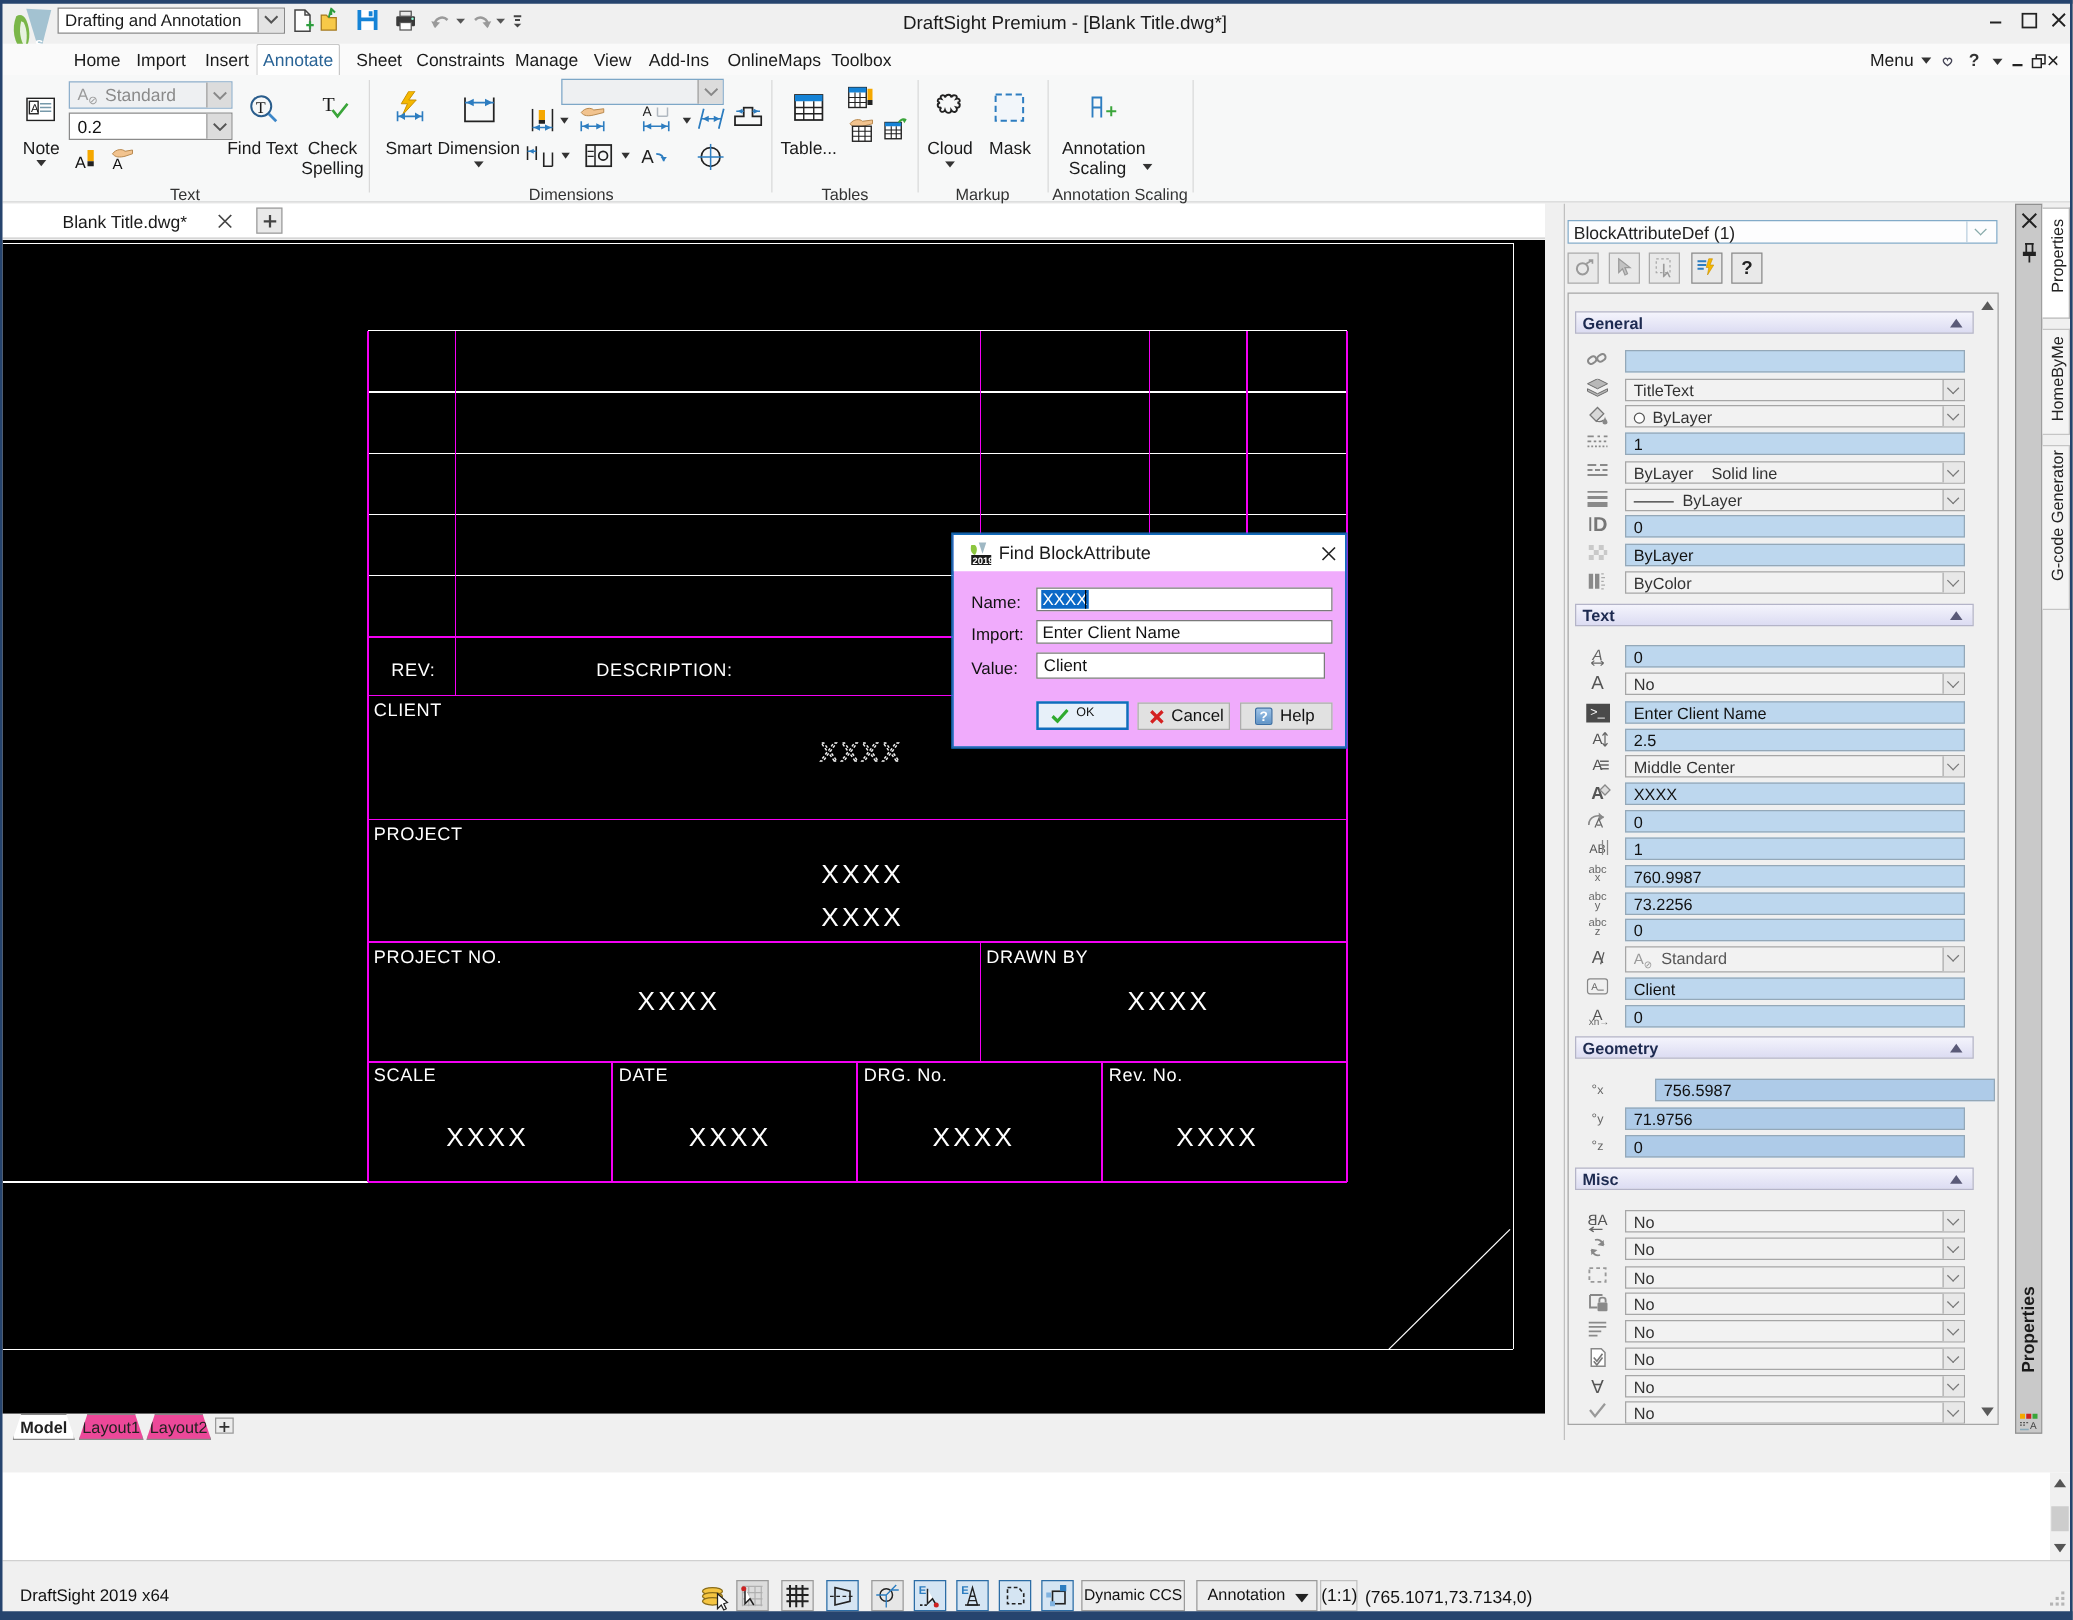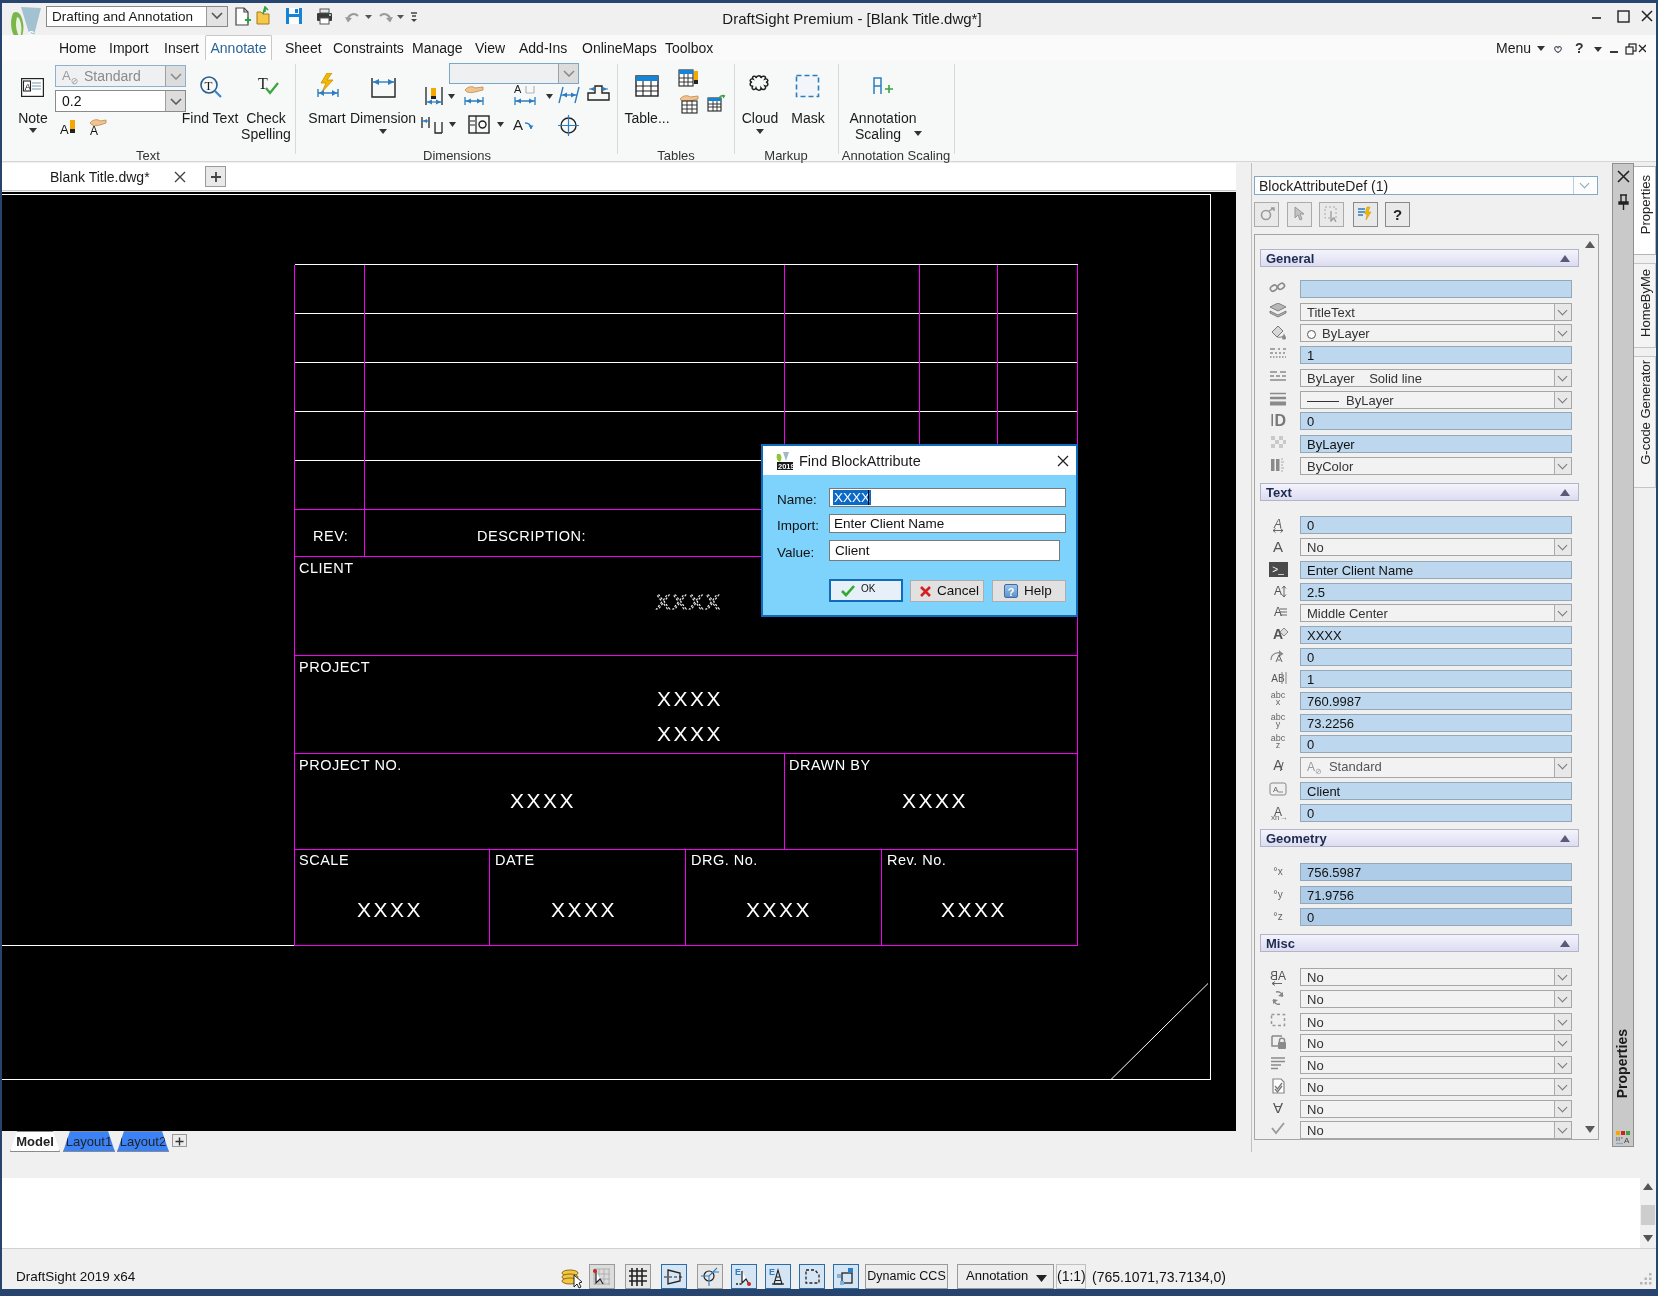--- a/index.html
+++ b/index.html
@@ -50,21 +50,21 @@
 .ddf .btn::after { content:''; position:absolute; left:4px; top:3px; width:6px; height:6px; border-right:1.5px solid #777; border-bottom:1.5px solid #777; transform:rotate(45deg); }
 .chev { position:absolute; right:3px; top:4px; width:8px; height:8px; }
 .picon { position:absolute; left:12px; width:22px; height:18px; color:#555; font-size:13px; text-align:center; }
 .ptbtn { position:absolute; top:39px; width:25px; height:25px; background:#e9e9e9; border:1px solid #ababab; text-align:center; line-height:22px; }
 .ptbtn svg { position:relative; top:3px; }
 .tri { position:absolute; right:8px; top:5px; width:0; height:0; border-left:5px solid transparent; border-right:5px solid transparent; border-bottom:7px solid #5a5a78; }
 .abcx { font-size:9px; color:#666; line-height:7px; display:inline-block; }
 .abcx i { font-style:normal; font-size:9px; }
 .geo { font-size:11px; color:#666; }
 .geo i { font-style:normal; font-size:10px; }
-.mtab2 { position:absolute; top:0; height:21px; line-height:20px; font-size:13px; color:#222; background:#3b82f6; border:1px solid #8a8a8a; clip-path:polygon(7px 0, calc(100% - 7px) 0, 100% 100%, 0 100%); text-align:center; }
+.mtab2 { position:absolute; top:0; height:21px; line-height:20px; font-size:13px; color:#222; background:#ec4899; border:1px solid #8a8a8a; clip-path:polygon(7px 0, calc(100% - 7px) 0, 100% 100%, 0 100%); text-align:center; }
 .sbtn { position:absolute; top:15px; width:26px; height:25px; border:1px solid #9a9a9a; background:#e7e7e7; }
 .sbtn.blue { border:1px solid #2d6da5; background:#d5e5f3; }
 .vtext { writing-mode:vertical-rl; transform:rotate(180deg); }
 </style>
 </head>
 <body>
 <div class="app">
 
   <div class="abs titlebar" id="titlebar">
     <svg style="position:absolute;left:7px;top:2px;" width="34" height="40" viewBox="0 0 34 40">
@@ -406,21 +406,21 @@
         <text x="493" y="673" font-size="14.5" letter-spacing="0.5">DATE</text>
         <text x="689" y="673" font-size="14.5" letter-spacing="0.5">DRG.  No.</text>
         <text x="885" y="673" font-size="14.5" letter-spacing="0.5">Rev.  No.</text>
         <text x="355" y="725" font-size="21" letter-spacing="2.5">XXXX</text>
         <text x="549" y="725" font-size="21" letter-spacing="2.5">XXXX</text>
         <text x="744" y="725" font-size="21" letter-spacing="2.5">XXXX</text>
         <text x="939" y="725" font-size="21" letter-spacing="2.5">XXXX</text>
       </g>
     </svg>
 
-    <div style="position:absolute;left:760px;top:253px;width:315px;height:171px;background:#7dd3fc;border:1px solid #0f6cbd;outline:1px solid #0f6cbd;">
+    <div style="position:absolute;left:760px;top:235px;width:315px;height:171px;background:#f0abfc;border:1px solid #0f6cbd;outline:1px solid #0f6cbd;">
       <div style="position:absolute;left:0;top:0;width:100%;height:29px;background:#fff;">
         <svg style="position:absolute;left:12px;top:5px" width="20" height="20" viewBox="0 0 20 20">
           <path d="M8 1 L14 1 L11 10 Z" fill="#9fb8c4"></path>
           <path d="M2 3 C1 7 2 10 5 11 C7 8 7 5 5 3 Z" fill="#8cc63f"></path>
           <rect x="2" y="11" width="16" height="8" fill="#1a1a1a"></rect>
           <text x="3" y="18" font-size="7.5" font-weight="bold" fill="#fff" font-family="Liberation Sans">2019</text>
         </svg>
         <span style="position:absolute;left:36px;top:7px;font-size:14.5px;color:#1a1a1a;">Find BlockAttribute</span>
         <svg style="position:absolute;left:294px;top:9px" width="12" height="12" viewBox="0 0 12 12">
             <path d="M1 1 L11 11 M11 1 L1 11" stroke="#222" stroke-width="1.3"></path>
@@ -585,21 +585,21 @@
       <div class="picon" style="top:547px"><svg width="18" height="14" viewBox="0 0 18 14">
             <rect x="1" y="1" width="16" height="12" fill="none" stroke="#888" rx="2"></rect>
             <text x="4" y="10" font-size="8" fill="#666" font-family="Liberation Sans">A</text>
             <path d="M9 10 L14 10" stroke="#888"></path>
           </svg></div>
       <div class="bluef" style="top:547px">Client</div>
       <div class="picon" style="top:569px"><span style="font-size:12px;color:#555;">A</span><span style="font-size:8px;color:#666;position:absolute;left:4px;top:9px;">xn→</span></div>
       <div class="bluef" style="top:569px">0</div>
       <div class="phead" style="top:594px">Geometry<i class="tri"></i></div>
       <div class="picon" style="top:628px"><span class="geo">°<i>x</i></span></div>
-      <div class="bluef" style="top:628px;background:#aecbe8;">756.5987</div>
+      <div class="bluef" style="top:628px;background:#aecbe8;margin-left:24px;">756.5987</div>
       <div class="picon" style="top:651px"><span class="geo">°<i>y</i></span></div>
       <div class="bluef" style="top:651px;background:#aecbe8;">71.9756</div>
       <div class="picon" style="top:673px"><span class="geo">°<i>z</i></span></div>
       <div class="bluef" style="top:673px;background:#aecbe8;">0</div>
       <div class="phead" style="top:699px">Misc<i class="tri"></i></div>
       <div class="picon" style="top:733px"><span style="font-size:12px;color:#555;transform:scaleX(-1);display:inline-block;">B</span><span style="font-size:12px;color:#555;">A</span><svg width="12" height="5" viewBox="0 0 12 5" style="position:absolute;left:4px;top:13px">
             <path d="M11 2.5 L1 2.5 L4 0.5 M1 2.5 L4 4.5" stroke="#666" fill="none"></path>
           </svg></div>
       <div class="ddf" style="top:733px">No<span class="btn"></span></div>
       <div class="picon" style="top:755px"><svg width="16" height="16" viewBox="0 0 16 16">

